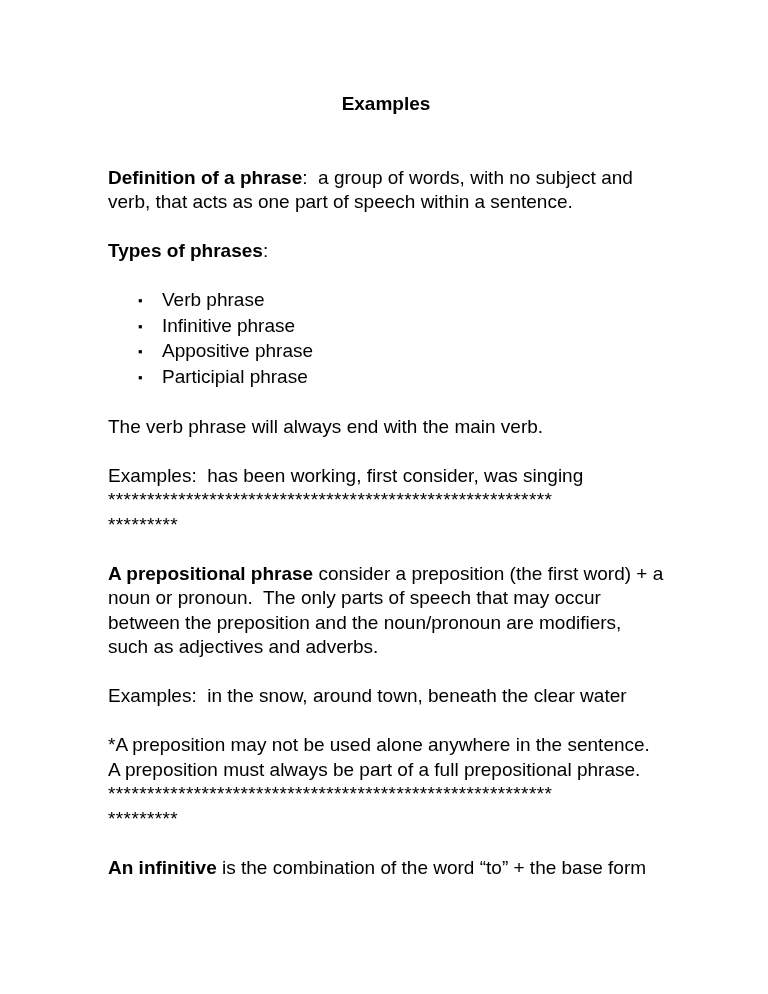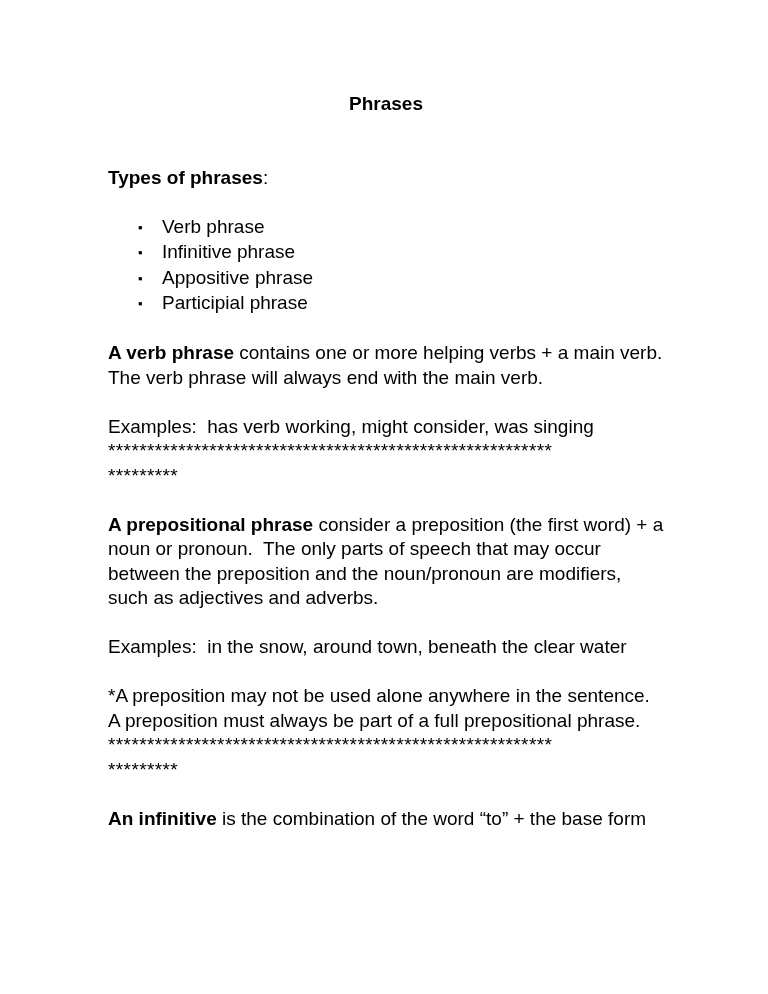--- a/index.html
+++ b/index.html
@@ -37,37 +37,40 @@
     display: inline-block;
     width: 24px;
     font-size: 13px;
     vertical-align: 1px;
   }
 </style>
 </head>
 <body>
 
 <div class="page">
-  <div class="title">Phrases</div>
+  <div class="title">Examples</div>
   <div id="blocks">
+      <div class="block">
+        <div class="line"><span class="b">Definition of a phrase</span><span>:  a group of words, with no subject and</span></div>
+        <div class="line"><span>verb, that acts as one part of speech within a sentence.</span></div>
+      </div>
       <div class="block">
         <div class="line"><span class="b">Types of phrases</span><span>:</span></div>
       </div>
       <div class="block">
         <div class="li"><span class="bullet">▪</span><span>Verb phrase</span></div>
         <div class="li"><span class="bullet">▪</span><span>Infinitive phrase</span></div>
         <div class="li"><span class="bullet">▪</span><span>Appositive phrase</span></div>
         <div class="li"><span class="bullet">▪</span><span>Participial phrase</span></div>
       </div>
       <div class="block">
-        <div class="line"><span class="b">A verb phrase</span><span> contains one or more helping verbs + a main verb.</span></div>
         <div class="line"><span class="u">The verb phrase will always end with the main verb.</span></div>
       </div>
       <div class="block">
-        <div class="line"><span>Examples:  has verb working, might consider, was singing</span></div>
+        <div class="line"><span>Examples:  has been working, first consider, was singing</span></div>
         <div class="line stars"><span>*********************************************************</span></div>
         <div class="line stars"><span>*********</span></div>
       </div>
       <div class="block">
         <div class="line"><span class="b">A prepositional phrase</span><span> consider a preposition (the first word) + a</span></div>
         <div class="line"><span>noun or pronoun.  The only parts of speech that may occur</span></div>
         <div class="line"><span>between the preposition and the noun/pronoun are modifiers,</span></div>
         <div class="line"><span>such as adjectives and adverbs.</span></div>
       </div>
       <div class="block">

